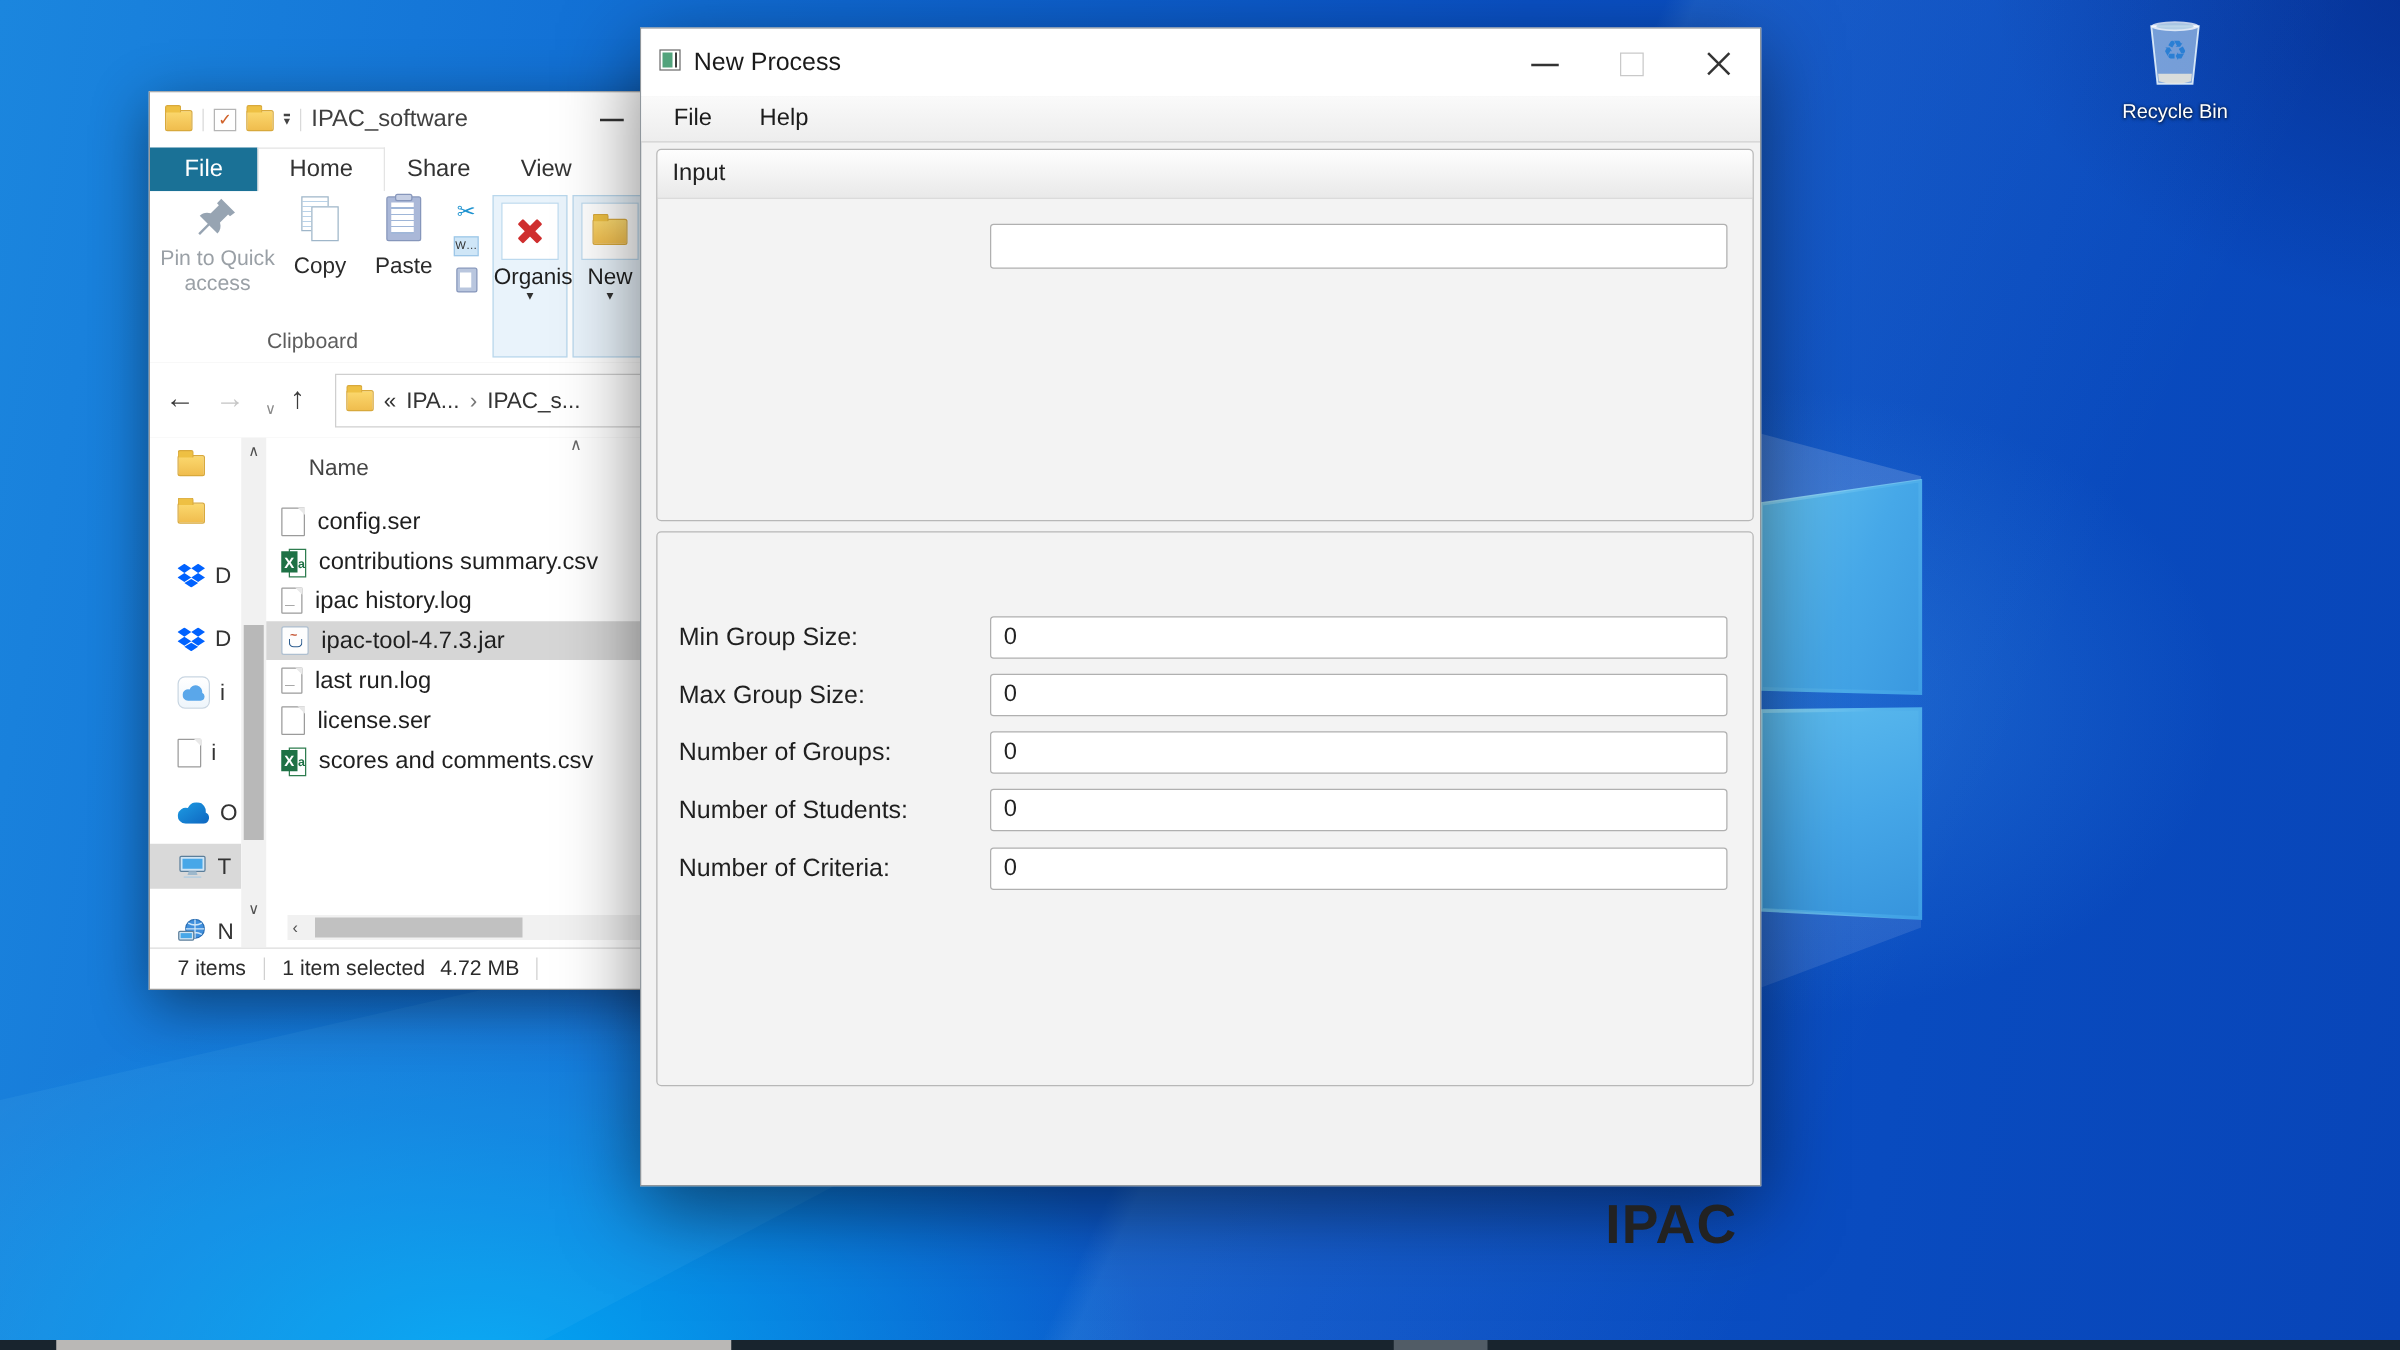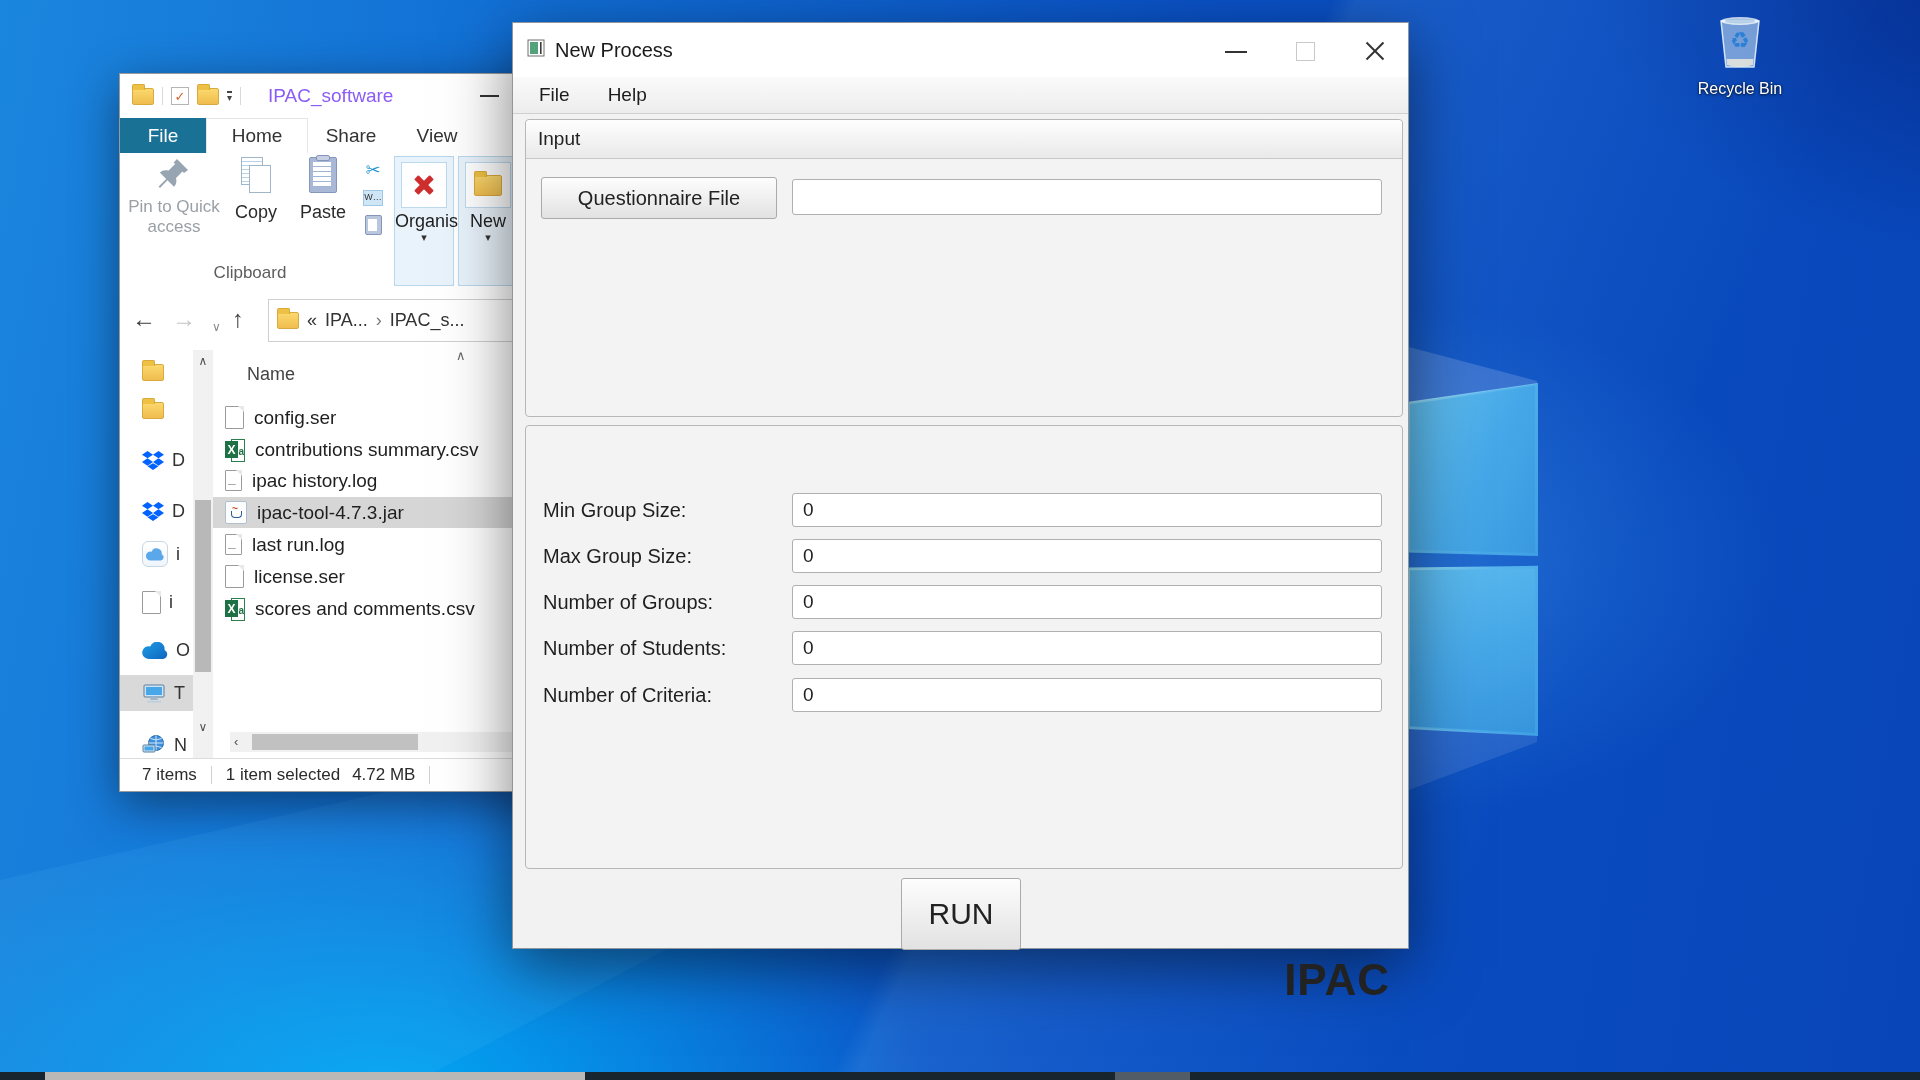--- a/index.html
+++ b/index.html
@@ -39,21 +39,21 @@
 
   
   .win{position:absolute;background:#fff;box-shadow:0 12px 44px rgba(0,0,0,.45);}
 
   
   #explorer{left:119px;top:73px;width:472px;height:717px;border:1px solid #9a9a9a;}
   #ex-titlebar{position:absolute;left:0;top:0;right:0;height:44px;background:#fff;
     display:flex;align-items:center;gap:8px;padding-left:12px;font-size:19px;color:#222;}
   .tb-sep{width:1px;height:18px;background:#d9d9d9;}
   .qat-caret{font-size:10px;color:#444;border-top:2px solid #444;line-height:8px;padding-top:1px;}
-  #ex-title-text{color:#8b5cf6;margin-left:19px;white-space:nowrap;}
+  #ex-title-text{color:#404040;margin-left:0;white-space:nowrap;}
   #ex-min{position:absolute;left:360px;top:21px;width:19px;border-bottom:2px solid #333;height:0;}
 
   #ex-tabs{position:absolute;left:0;top:44px;right:0;height:35px;background:#fff;display:flex;font-size:19px;}
   .ex-tab{display:flex;align-items:center;justify-content:center;color:#333;}
   #tab-file{width:86px;background:#1a7196;color:#fff;}
   #tab-home{width:100px;border:1px solid #e4e4e4;border-bottom:none;text-align:center;}
   #tab-share{width:86px;}
   #tab-view{width:86px;}
 
   #ex-ribbon{position:absolute;left:0;top:79px;right:0;height:137px;background:#fff;
@@ -476,23 +476,20 @@
     <div id="dlg-menubar">
       <span>File</span>
       <span>Help</span>
     </div>
 
     <div class="titled-pane" id="input-pane">
       <div class="tp-header">
         <span>Input</span>
       </div>
       <div class="tp-body">
-        <div class="jfx-btn" id="btn-questionnaire">
-          <span>Questionnaire File</span>
-        </div>
         <input class="jfx-field" id="input-file-field" value="" style="">
       </div>
     </div>
 
     <div class="titled-pane" id="summary-pane">
       <div class="tp-body">
         <div class="sum-row" id="row-1">
           <span class="sum-label">Min Group Size:</span>
           <input class="jfx-field sum-field" value="0" style="">
         </div>
@@ -508,23 +505,20 @@
           <span class="sum-label">Number of Students:</span>
           <input class="jfx-field sum-field" value="0" style="">
         </div>
         <div class="sum-row" id="row-5">
           <span class="sum-label">Number of Criteria:</span>
           <input class="jfx-field sum-field" value="0" style="">
         </div>
       </div>
     </div>
 
-    <div class="jfx-btn" id="btn-run">
-      <span>RUN</span>
-    </div>
     <div id="brand">IPAC</div>
   </div>
 
   <div id="taskbar">
     <div id="tb-seg1"></div>
     <div id="tb-seg2"></div>
   </div>
 </div>
 
 </body></html>

